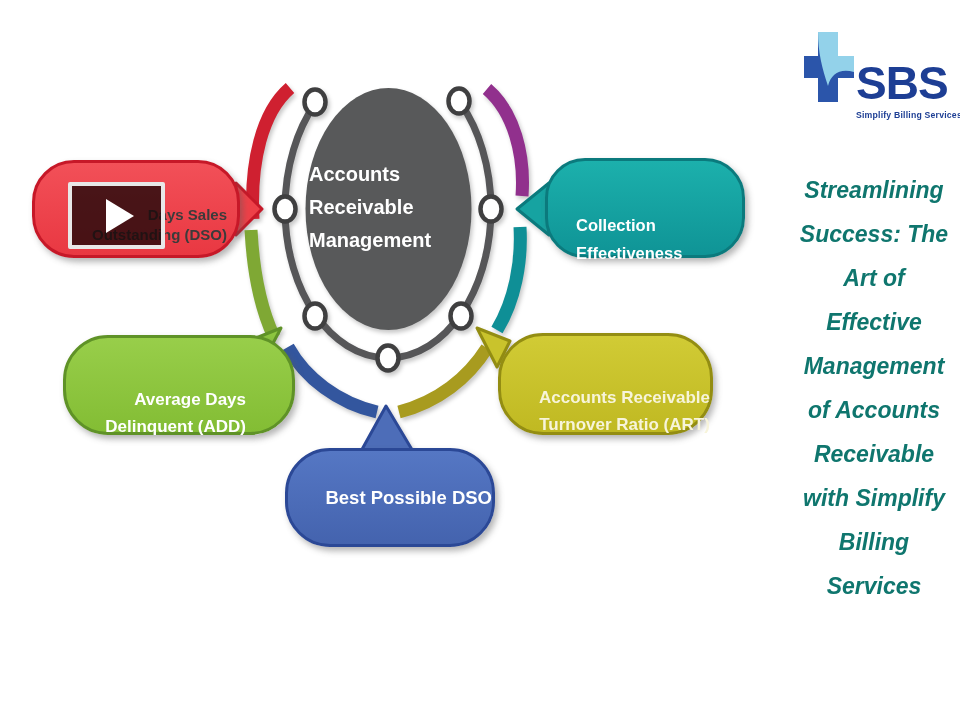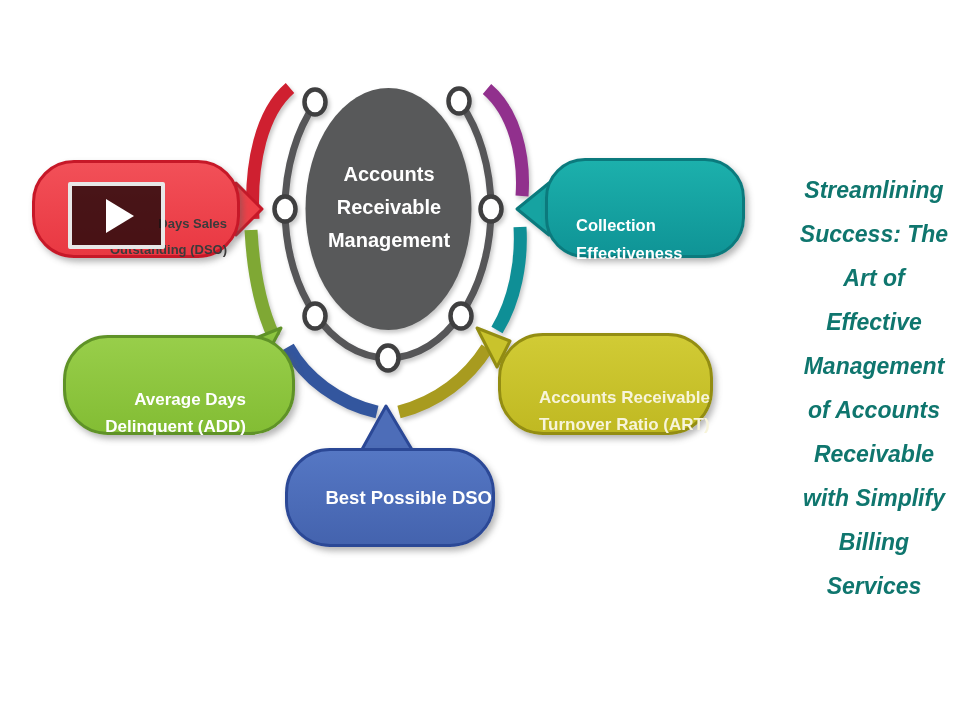--- a/index.html
+++ b/index.html
@@ -11,52 +11,52 @@
   svg.diagram{position:absolute;left:0;top:0;filter:drop-shadow(2px 3px 2px rgba(0,0,0,0.22));}
 
   .bubble{
     position:absolute;box-sizing:border-box;
     box-shadow:3px 4px 6px rgba(90,90,90,0.45);
     white-space:pre-line;font-weight:bold;
   }
   .bubble-dso{
     left:32px;top:160px;width:208px;height:98px;border-radius:42px;
     background:linear-gradient(#f25058,#e93842);border:3px solid #c61828;
-    color:#3b3b3b;font-size:13px;line-height:26px;text-align:right;
+    color:#3b3b3b;font-size:15px;line-height:20px;text-align:right;
     padding:22px 10px 0 0;
   }
   .bubble-cei{
     left:545px;top:158px;width:200px;height:100px;border-radius:40px;
     background:linear-gradient(#1cb0ac,#0f9496);border:3px solid #0b7a7d;
     color:#ffffff;font-size:16.5px;line-height:28px;text-align:left;
     padding:22px 0 0 28px;
   }
   .bubble-add{
     left:63px;top:335px;width:232px;height:100px;border-radius:45px;
     background:linear-gradient(#98ce4a,#83bd34);border:3px solid #5f9227;
     color:#ffffff;font-size:17px;line-height:27px;text-align:right;
     padding:21px 46px 0 0;
   }
   .bubble-art{
     left:498px;top:333px;width:215px;height:102px;border-radius:45px;
     background:linear-gradient(#d1cb35,#c0b922);border:3px solid #938d12;
-    color:#f7f4da;font-size:17px;line-height:27px;text-align:left;
+    color:#f7f4da;font-size:17px;line-height:27px;text-align:center;
     padding:21px 0 0 38px;
   }
   .bubble-bpdso{
     left:285px;top:448px;width:210px;height:99px;border-radius:45px;
     background:linear-gradient(#5577c4,#4463ae);border:3px solid #2b4896;
     color:#ffffff;font-size:18.5px;text-align:center;
     display:flex;align-items:center;justify-content:flex-end;padding:0;
   }
 
   .center-label{
     position:absolute;left:309px;top:158px;width:160px;
     color:#ffffff;font-weight:bold;font-size:20px;line-height:33px;
-    text-align:center;white-space:pre-line;
+    white-space:pre-line;
   }
 
   .video-overlay{
     position:absolute;left:68px;top:182px;width:97px;height:67px;box-sizing:border-box;
     background:rgba(25,6,8,0.78);border:4px solid #e8e8e8;border-radius:2px;
     display:flex;align-items:center;justify-content:center;cursor:pointer;
   }
   .play-triangle{
     width:0;height:0;margin-left:6px;
     border-top:17px solid transparent;border-bottom:17px solid transparent;
@@ -136,20 +136,29 @@
 Turnover Ratio (ART)</span>
   </div>
   <div class="bubble bubble-bpdso">
     <span>Best Possible DSO</span>
   </div>
 
   <div class="video-overlay">
     <div class="play-triangle"></div>
   </div>
 
+  <div class="logo">
+    <svg class="logo-cross" width="50" height="74" viewBox="0 0 50 74">
+      <rect x="14" y="2" width="20" height="70" fill="#2b55aa"></rect>
+      <rect x="0" y="26" width="50" height="22" fill="#2b55aa"></rect>
+      <path d="M 14 2 H 34 V 26 H 50 V 42 C 36 38 27 44 24 56 C 18 38 14 22 14 2 Z" fill="#93d2ea"></path>
+    </svg>
+    <div class="logo-name">SBS</div>
+    <div class="logo-tagline">Simplify Billing Services</div>
+  </div>
 
   <div class="headline">Streamlining
 Success: The
 Art of
 Effective
 Management
 of Accounts
 Receivable
 with Simplify
 Billing

